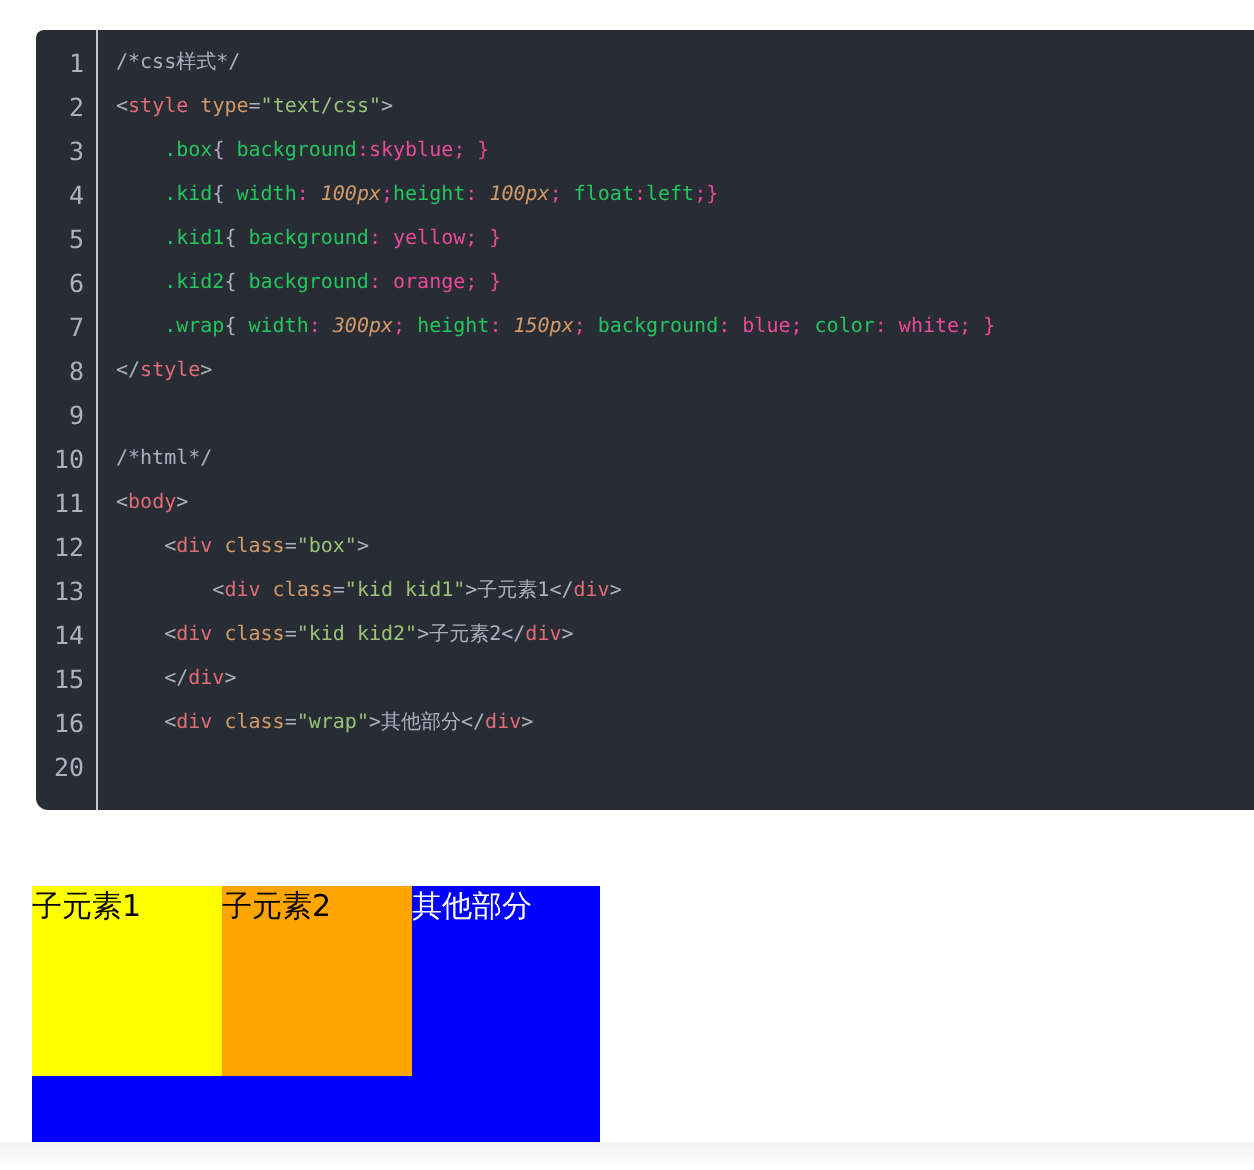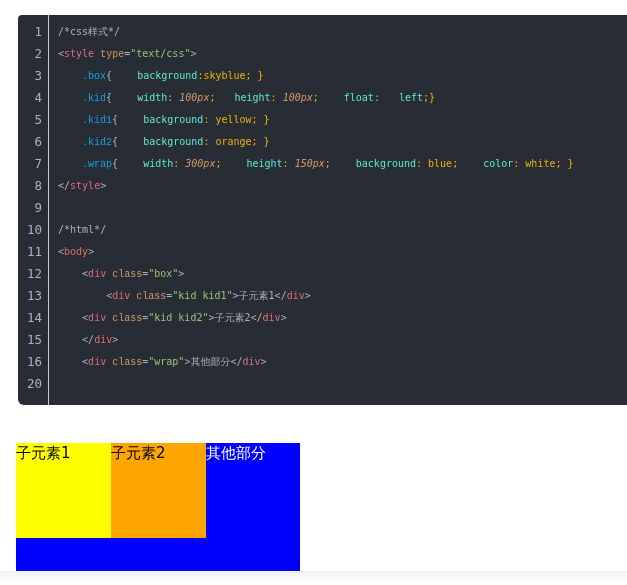--- a/index.html
+++ b/index.html
@@ -19,26 +19,26 @@
     color: #abb2bf; font-family: "DejaVu Sans Mono", monospace; font-size: 12.5px;
   }
   .lines { position: absolute; left: 40px; top: 6px; }
   .line {
     height: 22px; line-height: 22px; white-space: pre;
     font-family: "DejaVu Sans Mono", monospace; font-size: 10px; color: #abb2bf;
   }
   .c-comment { color: #abb2bf; }
   .c-tag { color: #e06c75; }
   .c-punct { color: #abb2bf; }
-  .c-attr { color: #d19a66; font-family: Liberation Mono, monospace; }
+  .c-attr { color: #d19a66; }
   .c-str { color: #98c379; }
-  .c-sel { color: #0ea5e9; font-family: Liberation Mono, monospace; }
-  .c-prop { color: #5eead4; margin-left: 19px; }
+  .c-sel { color: #22c55e; }
+  .c-prop { color: #22c55e; }
   .c-num { color: #d19a66; font-style: italic; }
-  .c-val { color: #eab308; }
+  .c-val { color: #ec4899; }
   .c-text { color: #abb2bf; }
 
   .demo { position: absolute; left: 16px; top: 443px; width: 284px; height: 150px; }
   .demo .box { position: absolute; left: 0; top: 0; }
   .kid {
     position: absolute; top: 0; width: 95px; height: 95px;
     color: #000; font-size: 15px; line-height: 20px;
     font-family: "DejaVu Sans", sans-serif;
   }
   .kid1 { left: 0; background: #ffff00; }

